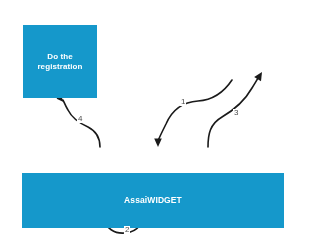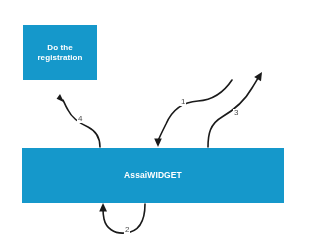--- a/index.html
+++ b/index.html
@@ -38,21 +38,21 @@
     font-family: "Liberation Sans", sans-serif;
     font-weight: bold;
     line-height: 1.25;
     letter-spacing: 0.1px;
     user-select: none;
   }
   #node-registration {
     left: 23px;
     top: 25px;
     width: 74px;
-    height: 55px;
+    height: 73px;
     background: #1598cb;
     font-size: 8px;
     padding: 0 6px;
   }
   #node-browser {
     left: 213px;
     top: 23px;
     width: 74px;
     height: 55px;
     background: #1598cb;
@@ -120,21 +120,21 @@
       <path class="edge-path" d="M 145,204 C 145,222 138,232 125,233 C 114,234 106,228 104,219 C 103,214 103,211 103,209" style="stroke: rgb(26, 26, 26);"></path>
       <polygon class="edge-head" points="103,203 107.0,211.4 99.2,211.4" style="fill: rgb(26, 26, 26);"></polygon>
     </g>
   </svg>
 
   <div class="node-box" id="node-registration" style="background: rgb(21, 152, 203); color: rgb(255, 255, 255);">
     <span>Do the registration</span>
   </div>
 
 
-  <div class="node-box" id="node-widget" style="background: rgb(21, 152, 203); color: rgb(255, 255, 255);">
+  <div class="node-box" id="node-widget" style="background: rgb(21, 152, 203); color: rgb(255, 255, 255); margin-top: 25px;">
     <span>AssaiWIDGET</span>
   </div>
 
   <div class="edge-label" id="edge-label-1" style="color: rgb(77, 77, 77); background: rgb(255, 255, 255);">1</div>
   <div class="edge-label" id="edge-label-2" style="color: rgb(77, 77, 77); background: rgb(255, 255, 255);">2</div>
   <div class="edge-label" id="edge-label-3" style="color: rgb(77, 77, 77); background: rgb(255, 255, 255);">3</div>
   <div class="edge-label" id="edge-label-4" style="color: rgb(77, 77, 77); background: rgb(255, 255, 255);">4</div>
 
 </div>
 

